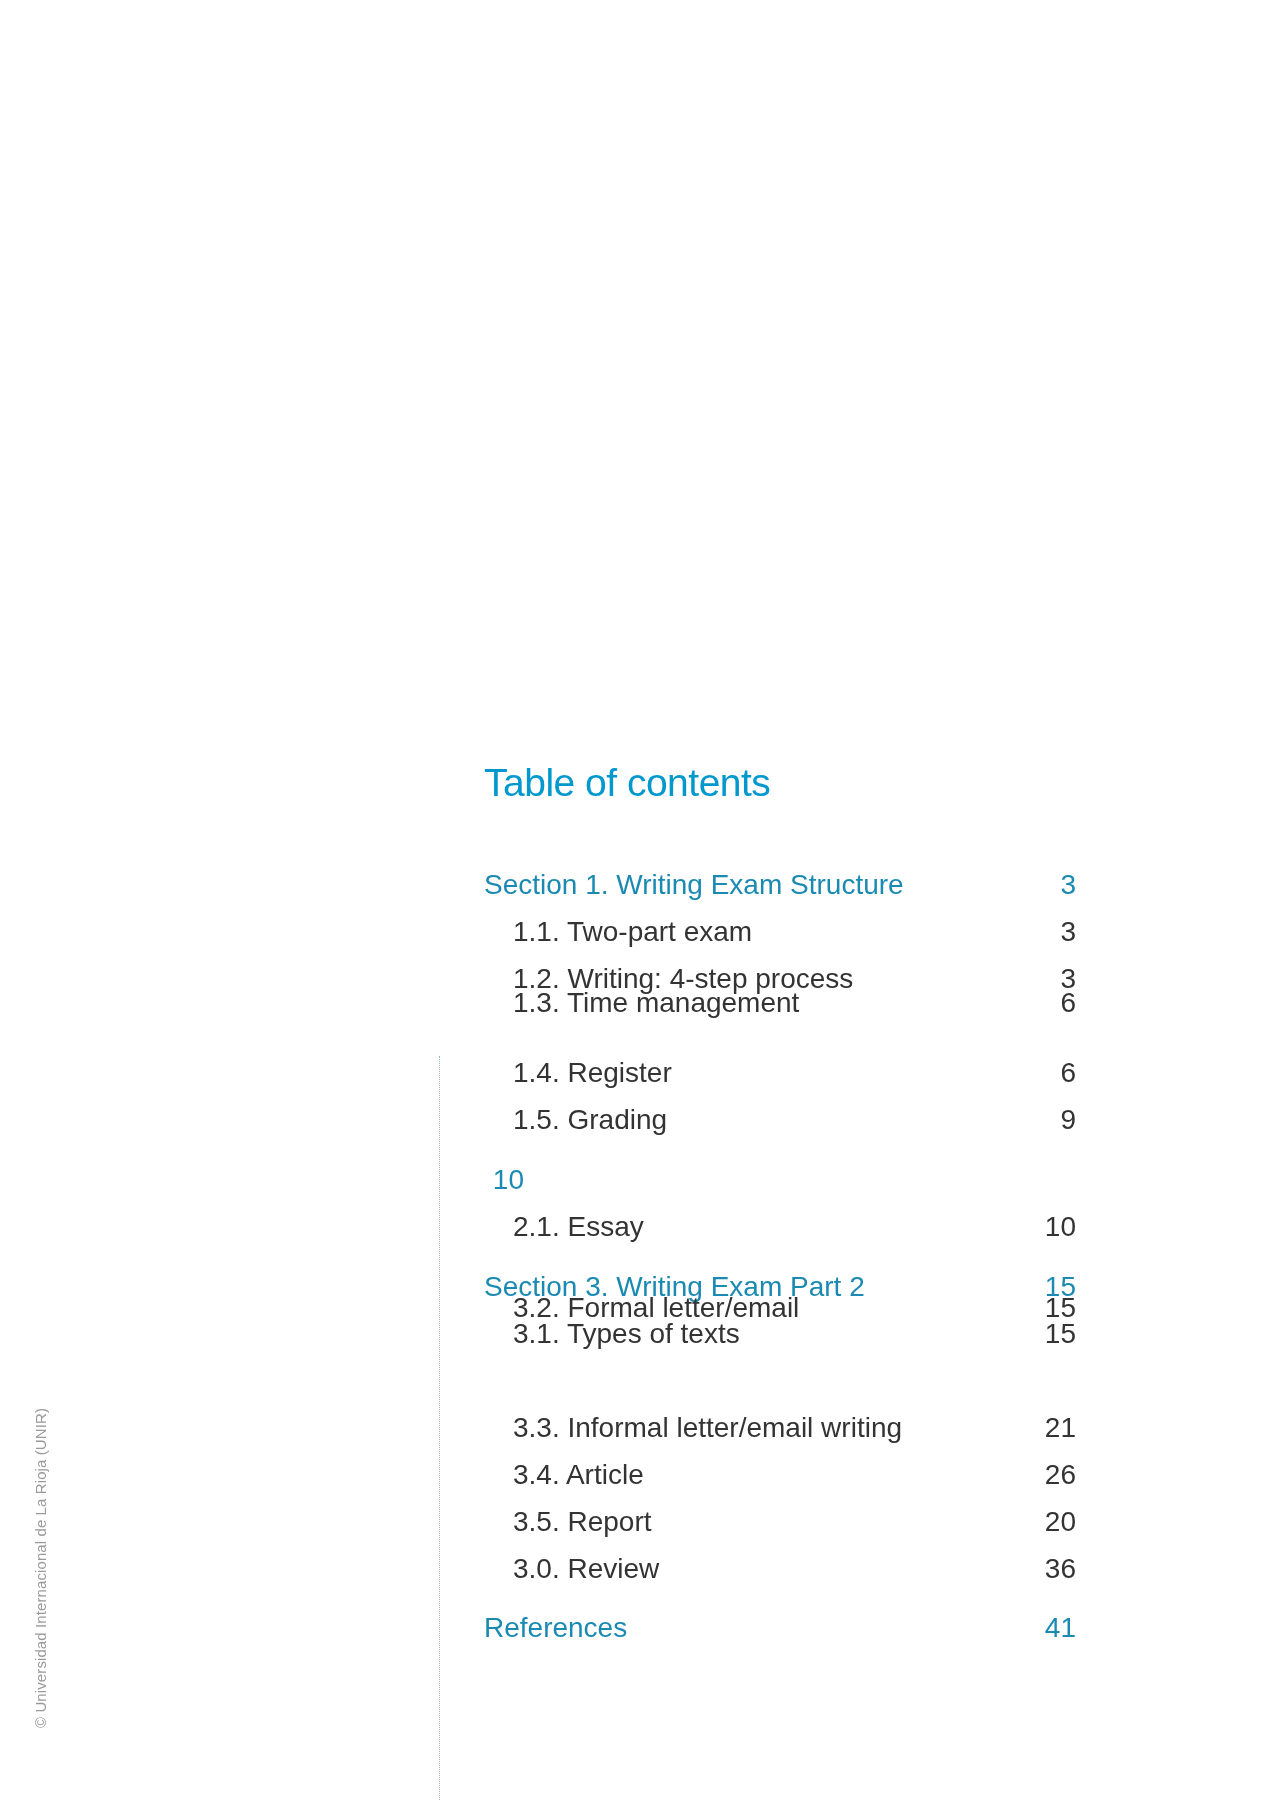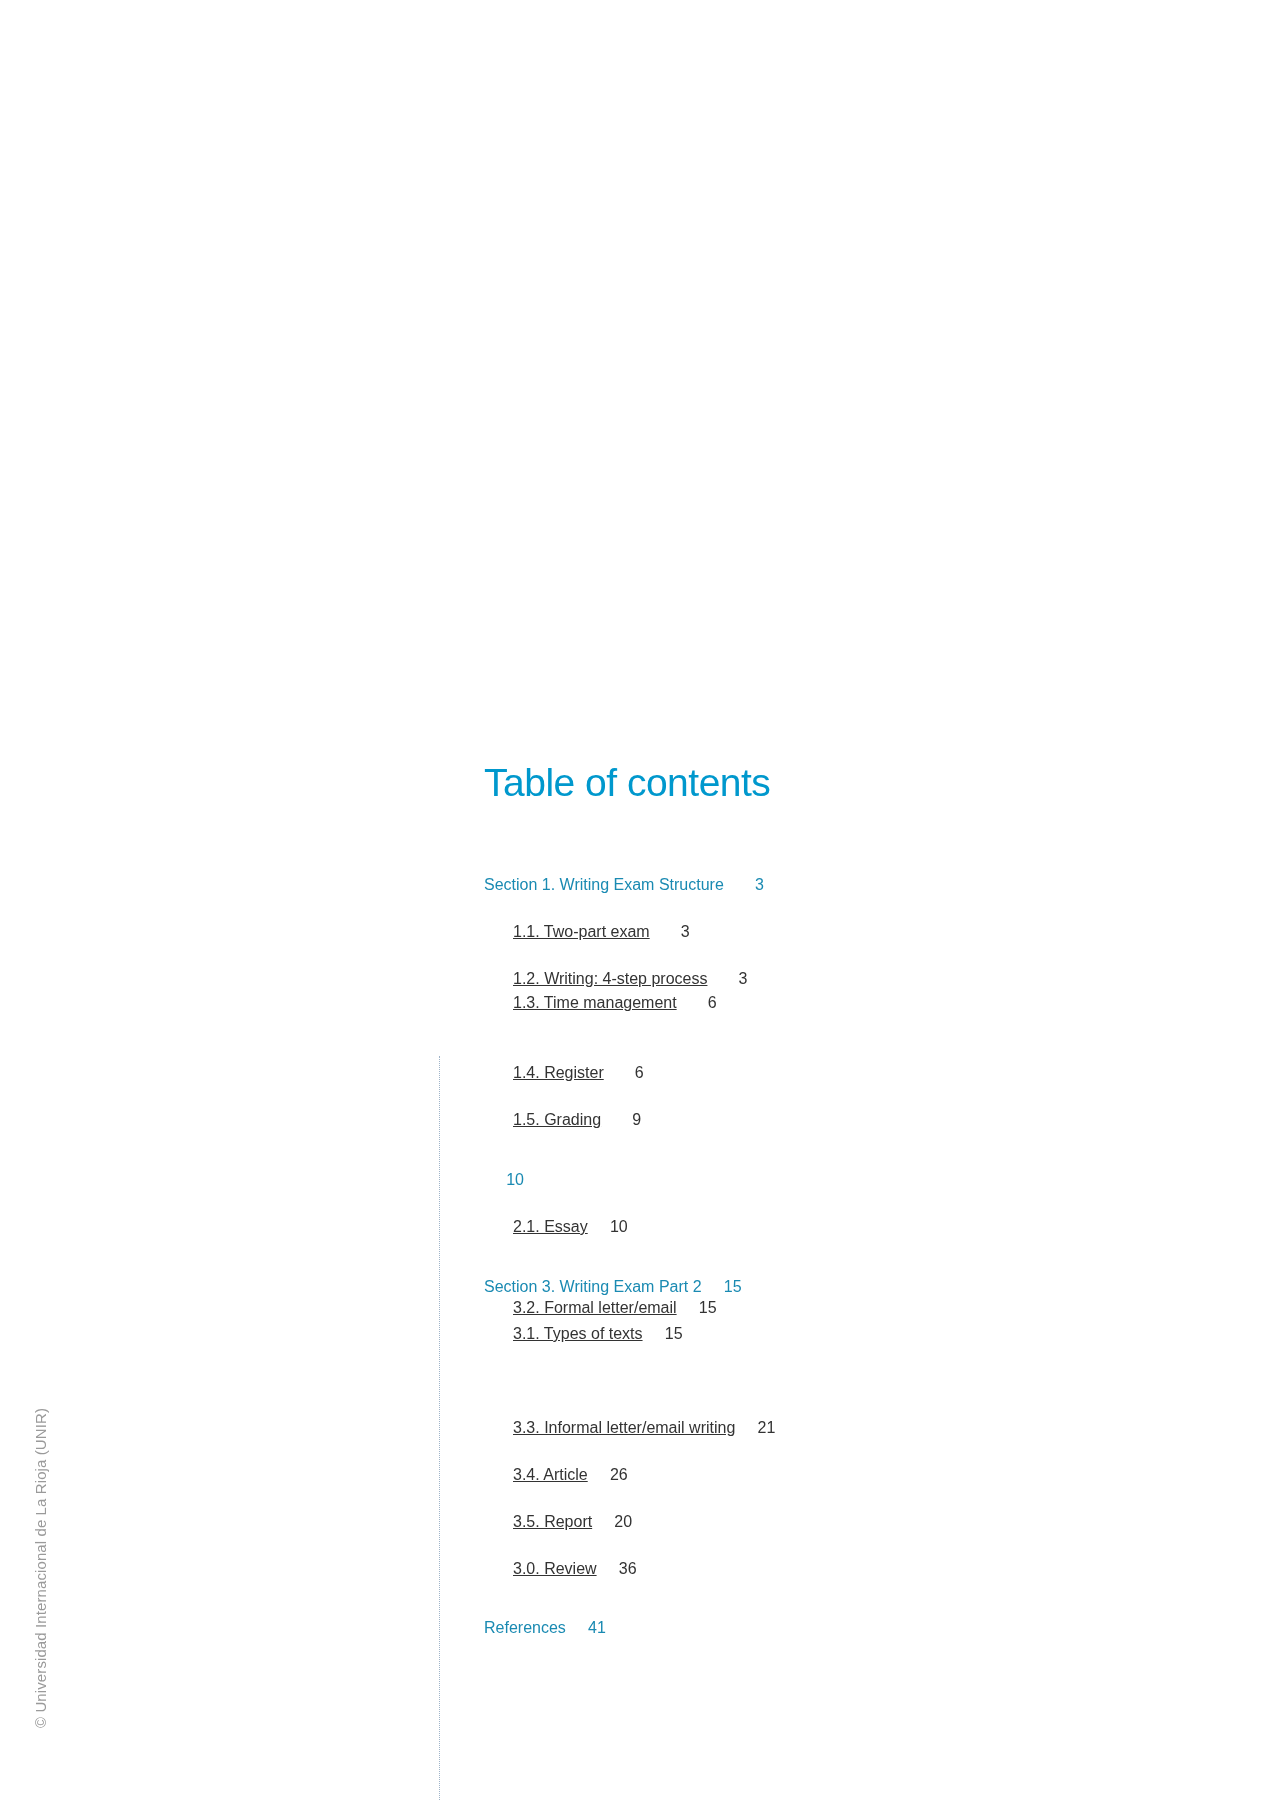--- a/index.html
+++ b/index.html
@@ -56,34 +56,34 @@
       top: 0;
       width: 592px;
     }
     .toc-row {
       position: absolute;
       left: 0;
       width: 592px;
       height: 32px;
       display: flex;
       align-items: center;
-      font-size: 16px;
+      justify-content: space-between;
+      font-size: 28px;
       line-height: 32px;
       text-decoration: none;
       cursor: pointer;
     }
     .toc-row.section {
       color: #1a8ab2;
     }
     .toc-row.sub {
       color: #333333;
     }
     .toc-row.sub .toc-label {
       padding-left: 29px;
-      text-decoration: underline;
     }
     .toc-page {
       text-align: right;
       min-width: 40px;
     }
   </style>
 </head>
 <body>
 
 <div class="page">

